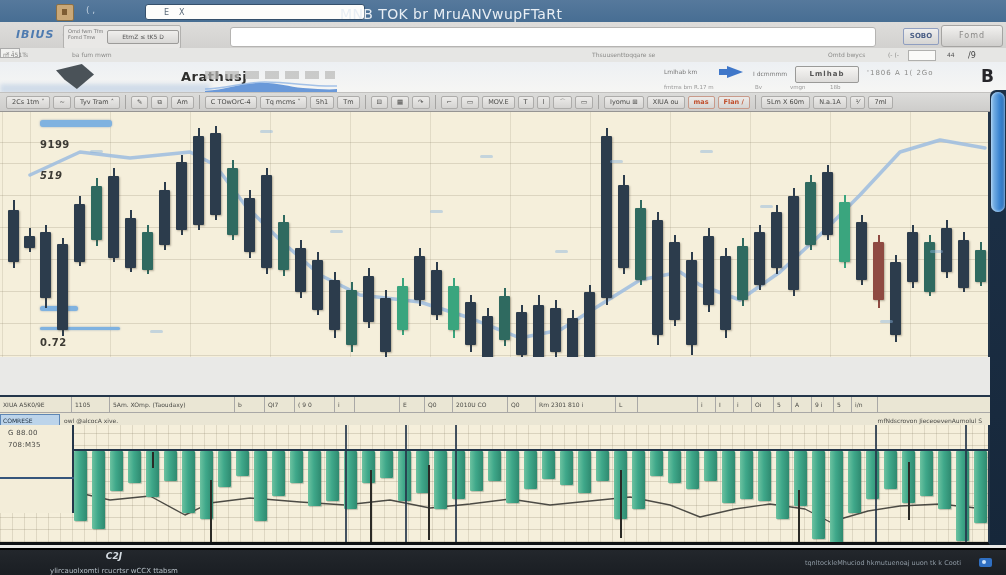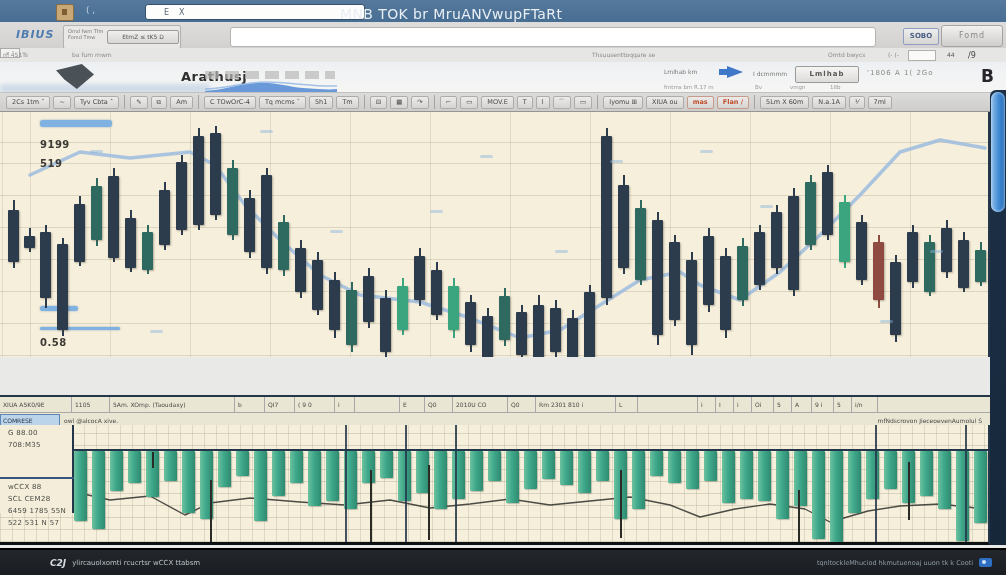--- a/index.html
+++ b/index.html
@@ -101,23 +101,23 @@
         border-radius:1px;box-shadow:1px 1px 1px rgba(60,80,60,.3);}
   .vwick{position:absolute;width:2px;background:#2a2a26;}
   .vdiv{position:absolute;top:0;width:2px;height:120px;background:#24364a;opacity:.85;}
   
   #scrollbar{left:990px;top:90px;width:16px;height:455px;background:linear-gradient(#1d3148,#16273a);border-radius:6px 0 0 0;}
   #scroll-thumb{left:991px;top:92px;width:14px;height:120px;border-radius:7px;
       background:linear-gradient(90deg,#8fc0ea,#3c86d2 60%,#2a6cb2);box-shadow:inset 0 0 3px #d8ecff;}
   
   #statusbar{left:0;top:548px;width:1006px;height:27px;background:linear-gradient(#23272c,#1a1e23);border-top:2px solid #000;
              display:flex;align-items:center;justify-content:space-between;padding:0 14px 0 50px;box-sizing:border-box;}
-  #sb-left{display:flex;align-items:center;gap:6px;font-size:7px;color:#b9c2c9;}
+  #sb-left{display:flex;align-items:center;gap:6px;font-size:7px;color:#b9c2c9;flex-direction:column;}
   #sb-logo{font-size:9px;font-weight:bold;font-style:italic;color:#d5dce2;}
-  #sb-right{display:flex;align-items:center;gap:6px;font-size:6.5px;color:#8f9aa4;}
+  #sb-right{display:flex;align-items:center;gap:18px;font-size:6.5px;color:#8f9aa4;}
   #sb-icon{width:13px;height:9px;background:#2f6fc2;border-radius:2px;position:relative;}
   #sb-icon:after{content:"";position:absolute;left:3px;top:2px;width:4px;height:4px;background:#cfe4fa;border-radius:50%;}
   svg{position:absolute;left:0;top:0;overflow:visible;}
 </style>
 </head>
 <body>
 
 <div id="app">
 
   <div id="titlebar" class="abs">
@@ -170,21 +170,21 @@
   <div id="hdr-date" class="abs">'1806   A   1(   2Go</div>
   <div id="big-b" class="abs">B</div>
   <div id="hdr-l2a" class="abs">fmtms bm R.17 m</div>
   <div id="hdr-l2b" class="abs">Bv</div>
   <div id="hdr-l2c" class="abs">vmgn</div>
   <div id="hdr-l2d" class="abs">18b</div>
 
   <div id="chart-toolbar" class="abs">
       <div class="ctb">2Cs 1tm ˅</div>
       <div class="ctb">~</div>
-      <div class="ctb">Tyv Cbta ˄</div>
+      <div class="ctb">Tyv Tram ˄</div>
       <div class="ctsep"></div>
       <div class="ctb">✎</div>
       <div class="ctb">⧉</div>
       <div class="ctb">Am</div>
       <div class="ctsep"></div>
       <div class="ctb">C TOwOrC-4</div>
       <div class="ctb">Tq mcms ˅</div>
       <div class="ctb">5h1</div>
       <div class="ctb">Tm</div>
       <div class="ctsep"></div>
@@ -213,22 +213,22 @@
 
   <div id="chart" class="abs">
     <div class="smudge" style="left:695px;top:270px;width:90px;height:12px;background:rgba(195,88,55,.55);"></div>
     <div class="smudge" style="left:55px;top:268px;width:55px;height:9px;background:rgba(130,170,215,.5);"></div>
     <div class="smudge" style="left:535px;top:274px;width:48px;height:8px;background:rgba(130,170,215,.45);"></div>
     <div class="smudge" style="left:905px;top:270px;width:60px;height:10px;background:rgba(205,150,110,.5);"></div>
     <svg id="ma-svg" width="990" height="283">
       <path id="ma-path" fill="none" stroke="#9cbcdf" stroke-width="3.5" stroke-linejoin="round" stroke-linecap="round" opacity="0.85" d="M30,63 L80,40 L130,46 L190,40 L215,53 L245,93 L280,128 L320,163 L360,183 L420,190 L470,206 L520,226 L560,218 L600,193 L640,168 L680,160 L700,173 L740,188 L780,160 L820,123 L860,83 L900,40 L940,28 L985,36"></path>
     </svg>
   <div class="ylab" style="top: 27px;">9199</div>
-      <div class="ylab" style="top: 46px;">519</div>
-      <div class="ylab" style="top: 225px;">0.58</div>
+      <div class="ylab" style="top: 58px; font-style: italic;">519</div>
+      <div class="ylab" style="top: 225px;">0.72</div>
       <div class="bluebar" style="left: 40px; top: 8px; width: 72px; height: 7px;"></div>
       <div class="bluebar" style="left: 40px; top: 194px; width: 38px; height: 5px;"></div>
       <div class="bluebar" style="left: 40px; top: 215px; width: 80px; height: 3px;"></div>
       <div class="candle-wick" style="left: 13px; top: 88px; height: 68px; background: rgb(44, 60, 76);"></div>
       <div class="candle-body" style="left: 8px; top: 98px; height: 52px; background: rgb(44, 60, 76);"></div>
       <div class="candle-wick" style="left: 29px; top: 116px; height: 24px; background: rgb(44, 60, 76);"></div>
       <div class="candle-body" style="left: 24px; top: 124px; height: 12px; background: rgb(44, 60, 76);"></div>
       <div class="candle-wick" style="left: 45px; top: 113px; height: 83px; background: rgb(44, 60, 76);"></div>
       <div class="candle-body" style="left: 40px; top: 120px; height: 66px; background: rgb(44, 60, 76);"></div>
       <div class="candle-wick" style="left: 62px; top: 126px; height: 98px; background: rgb(44, 60, 76);"></div>
@@ -395,26 +395,20 @@
     <div id="vol-baseline"></div>
     <svg id="price-svg" width="990" height="120">
       <path id="price-path" fill="none" stroke="#2e2e2a" stroke-width="1.4" stroke-linejoin="round" opacity="0.85" d="M75,67 L110,75 L150,71 L185,90 L210,78 L250,73 L300,77 L345,80 L390,75 L430,83 L470,79 L510,74 L550,80 L590,76 L630,72 L670,80 L700,92 L735,84 L770,79 L805,84 L830,97 L868,86 L900,81 L940,79 L985,84"></path>
     </svg>
     <div id="vol-sidebar">
       <div id="sb-top">
           <div class="sbrow">G 88.00</div>
           <div class="sbrow">708:M35</div>
         </div>
       <div id="sb-div"></div>
-      <div id="sb-bottom" style="position:absolute;top:54px;width:74px;">
-          <div class="sbrow">wCCX 88</div>
-          <div class="sbrow">SCL CEM28</div>
-          <div class="sbrow">6459 1785 55N</div>
-          <div class="sbrow">522 531 N 57</div>
-        </div>
     </div>
   <div class="vbar" style="left: 74px; height: 70px;"></div>
       <div class="vbar" style="left: 92px; height: 78px;"></div>
       <div class="vbar" style="left: 110px; height: 40px;"></div>
       <div class="vbar" style="left: 128px; height: 32px;"></div>
       <div class="vbar" style="left: 146px; height: 46px;"></div>
       <div class="vbar" style="left: 164px; height: 30px;"></div>
       <div class="vbar" style="left: 182px; height: 62px;"></div>
       <div class="vbar" style="left: 200px; height: 68px;"></div>
       <div class="vbar" style="left: 218px; height: 36px;"></div>

